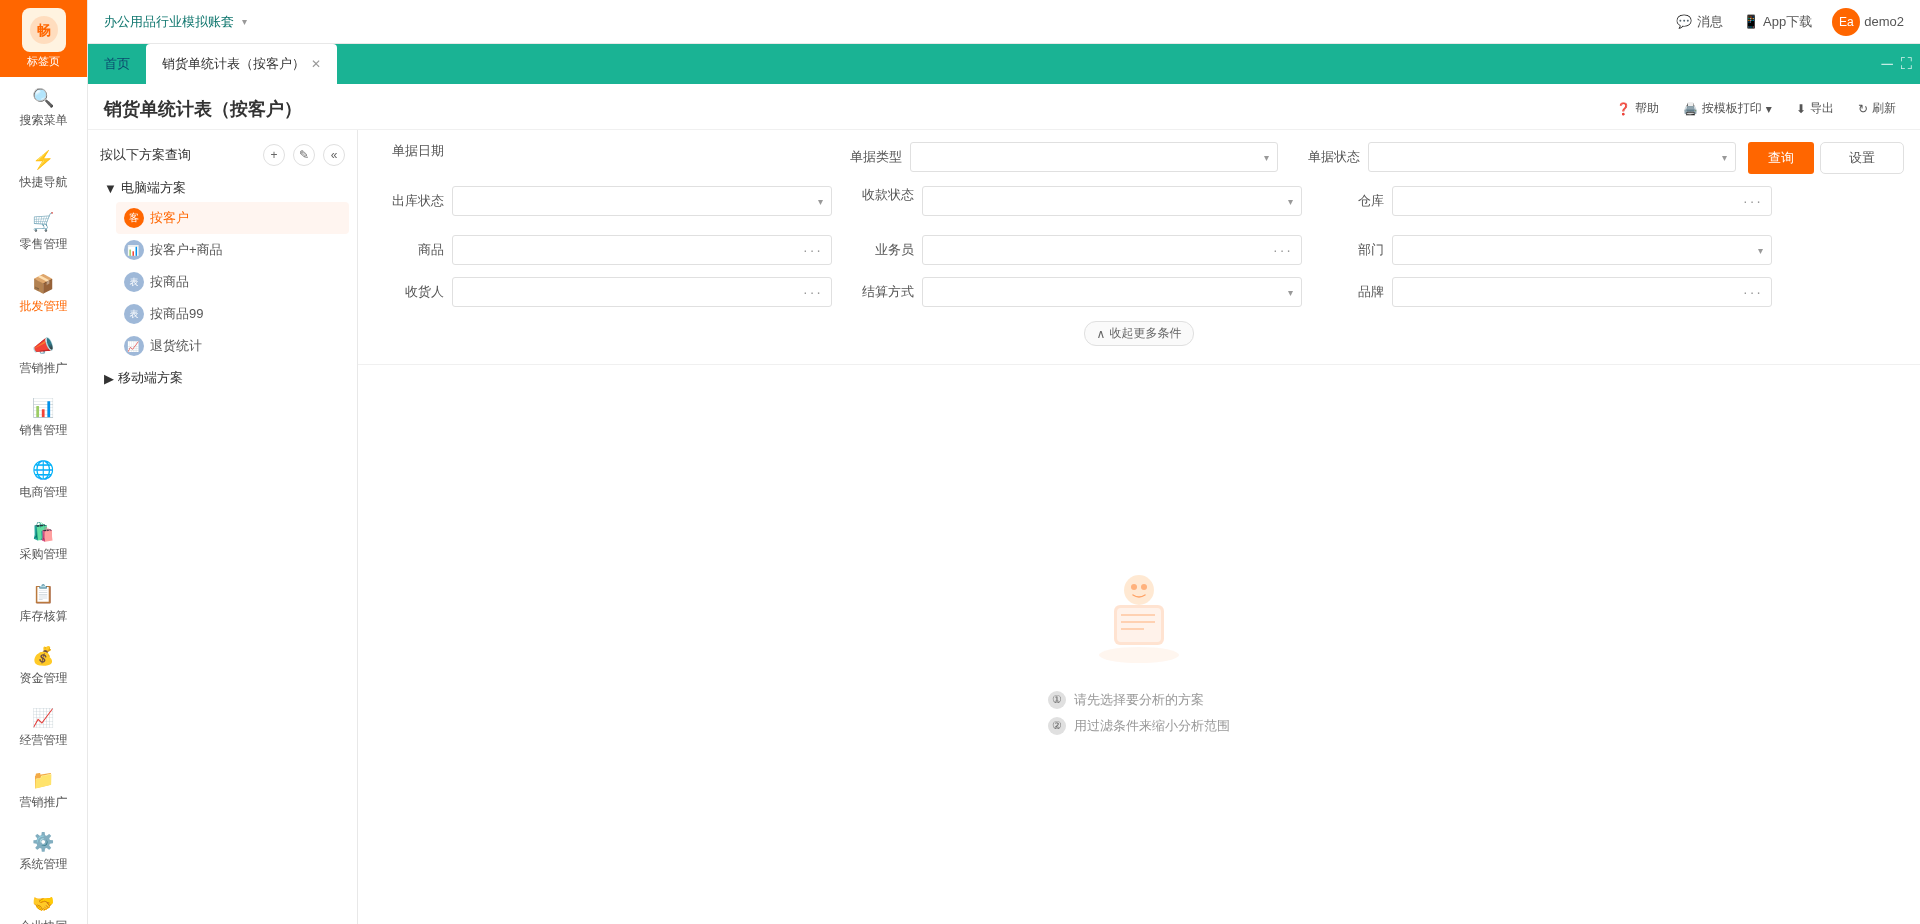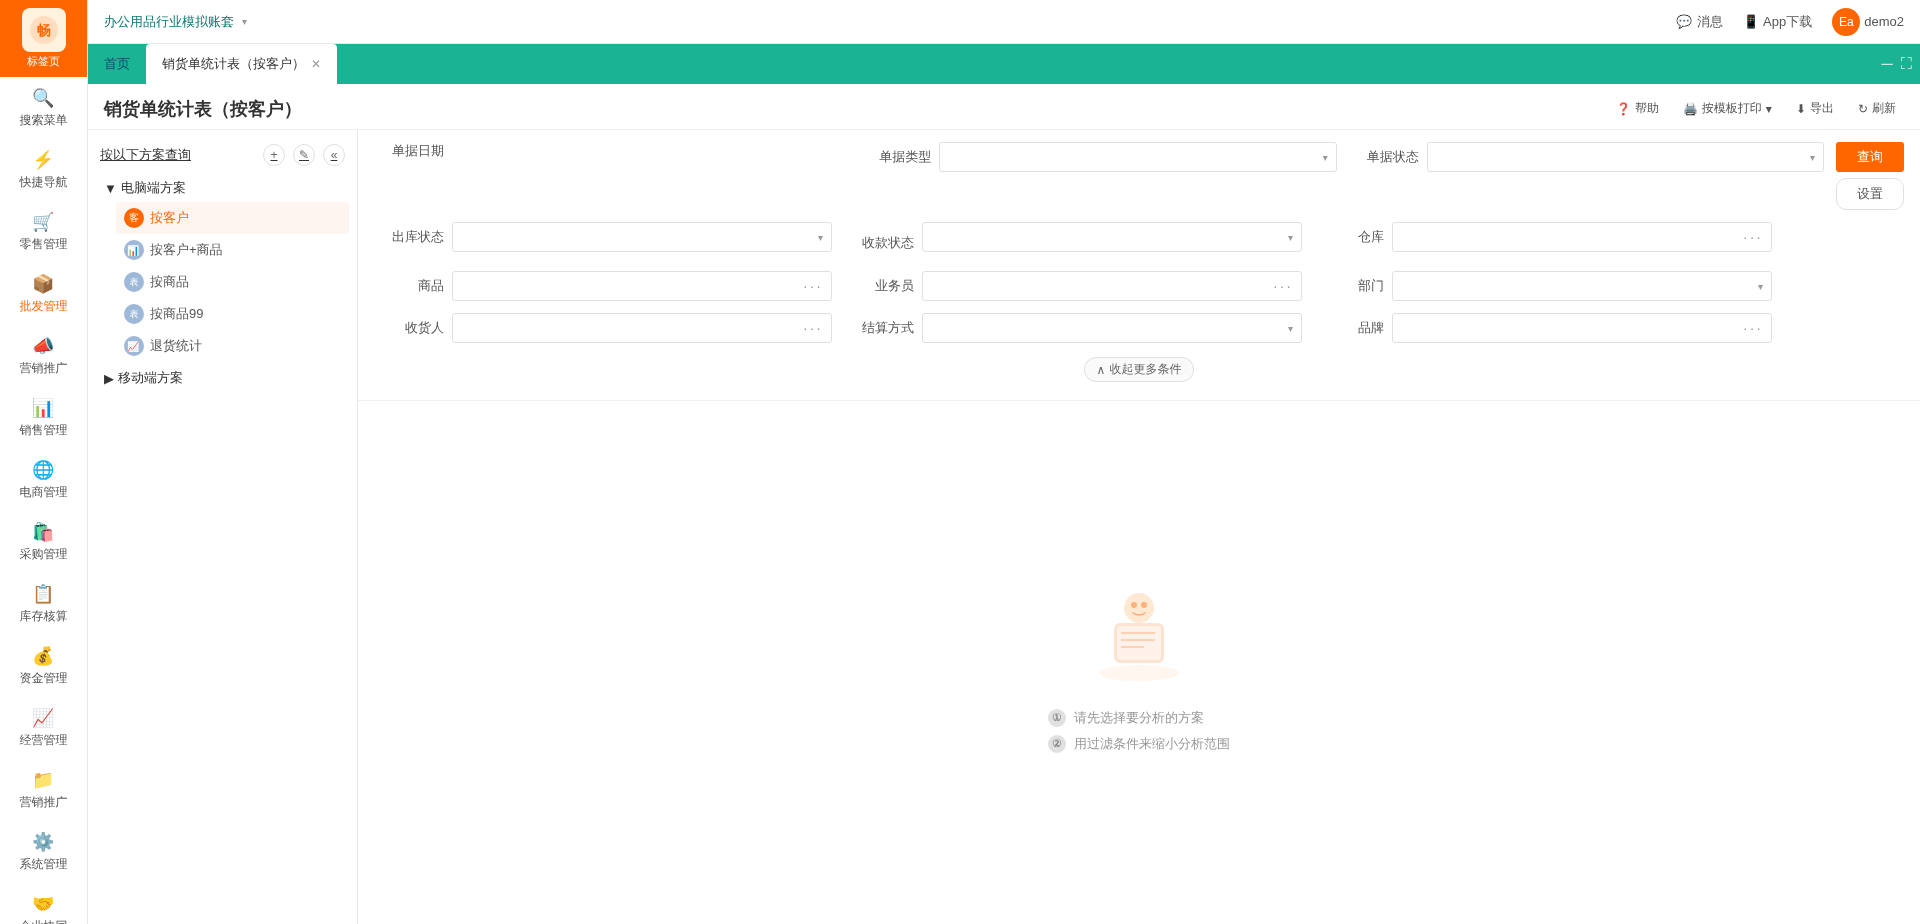--- a/index.html
+++ b/index.html
@@ -36,21 +36,21 @@
     .tab-bar-spacer { flex: 1; }
     .tab-bar-actions { display: flex; align-items: center; padding-right: 8px; gap: 8px; }
     .tab-bar-btn { color: rgba(255,255,255,0.8); cursor: pointer; font-size: 16px; }
 
     
     .content { flex: 1; display: flex; flex-direction: column; overflow: hidden; background: #fff; }
     .content-inner { flex: 1; display: flex; overflow: hidden; }
 
     
     .left-panel { width: 270px; border-right: 1px solid #e8e8e8; padding: 10px 0; flex-shrink: 0; overflow-y: auto; }
-    .left-panel-header { display: flex; align-items: center; padding: 4px 12px 8px; justify-content: space-between; text-decoration: underline; }
+    .left-panel-header { display: flex; align-items: center; padding: 4px 12px 8px; justify-content: space-between; }
     .left-panel-title { font-size: 13px; color: #333; font-weight: 500; }
     .left-panel-actions { display: flex; gap: 8px; align-items: center; }
     .lp-action { width: 22px; height: 22px; border-radius: 50%; border: 1px solid #e0e0e0; display: flex; align-items: center; justify-content: center; cursor: pointer; color: #666; font-size: 12px; }
     .tree-section { padding: 0 8px; }
     .tree-group { margin-bottom: 2px; }
     .tree-group-label { display: flex; align-items: center; padding: 5px 8px; cursor: pointer; color: #333; font-size: 13px; gap: 4px; }
     .tree-child { padding-left: 20px; }
     .tree-child-item { display: flex; align-items: center; padding: 6px 8px; cursor: pointer; color: #555; font-size: 13px; border-radius: 4px; gap: 6px; }
     .tree-child-item.active { background: #fff5f0; color: #ff6600; }
     .tree-child-item .item-icon { width: 20px; height: 20px; border-radius: 50%; background: #ff6600; display: flex; align-items: center; justify-content: center; color: #fff; font-size: 10px; }
@@ -71,22 +71,22 @@
     .filter-label { font-size: 13px; color: #555; width: 70px; text-align: right; flex-shrink: 0; }
     .filter-control { flex: 1; display: flex; align-items: center; gap: 4px; }
     .date-tabs { display: flex; align-items: center; gap: 4px; }
     .date-tab { padding: 2px 8px; border-radius: 3px; cursor: pointer; font-size: 12px; color: #555; border: 1px solid transparent; }
     .date-tab.active { background: #ff6600; color: #fff; border-radius: 12px; }
     .date-range { font-size: 12px; color: #999; margin-left: 8px; }
     .select-control { flex: 1; height: 30px; border: 1px solid #e0e0e0; border-radius: 3px; padding: 0 8px; display: flex; align-items: center; justify-content: space-between; cursor: pointer; background: #fff; font-size: 13px; color: #333; }
     .select-arrow { color: #999; font-size: 10px; }
     .select-dots { color: #999; font-size: 14px; letter-spacing: 2px; }
     .query-btn { padding: 6px 20px; background: #ff6600; color: #fff; border: none; border-radius: 3px; cursor: pointer; font-size: 13px; }
-    .settings-btn { padding: 6px 20px; background: #fff; color: #555; border: 1px solid #e0e0e0; border-radius: 10px; cursor: pointer; font-size: 13px; }
-    .btn-group-right { display: flex; flex-direction: column; gap: 6px; }
+    .settings-btn { padding: 6px 28px; background: #fff; color: #555; border: 1px solid #e0e0e0; border-radius: 5px; cursor: pointer; font-size: 13px; }
+    .btn-group-right { display: flex; flex-direction: row; gap: 6px; }
 
     
     .collapse-bar { text-align: center; padding: 6px; cursor: pointer; }
     .collapse-btn { display: inline-flex; align-items: center; gap: 4px; padding: 3px 12px; border: 1px solid #e0e0e0; border-radius: 12px; font-size: 12px; color: #666; background: #fafafa; cursor: pointer; }
 
     
     .empty-state { flex: 1; display: flex; flex-direction: column; align-items: center; justify-content: center; padding: 40px; }
     .empty-illustration { width: 120px; height: 120px; margin-bottom: 16px; opacity: 0.6; }
     .empty-tips { display: flex; flex-direction: column; gap: 8px; }
     .empty-tip { display: flex; align-items: center; gap: 8px; font-size: 13px; color: #999; }
@@ -316,21 +316,21 @@
           </div>
 
           <div style="display:flex; gap:12px; align-items:center; margin-bottom:19px;">
             <div style="flex:1; display:flex; align-items:center; gap:8px;">
               <span class="filter-label">出库状态</span>
               <div class="select-control" style="flex:1;">
                 <span></span>
                 <span class="select-arrow">▾</span>
               </div>
             </div>
-            <div style="flex:1; display:flex; align-items:flex-end; gap:8px;">
+            <div style="flex:1; display:flex; align-items:flex-start; gap:8px;">
               <span class="filter-label">收款状态</span>
               <div class="select-control" style="flex:1;">
                 <span></span>
                 <span class="select-arrow">▾</span>
               </div>
             </div>
             <div style="flex:1; display:flex; align-items:center; gap:8px;">
               <span class="filter-label">仓库</span>
               <div class="select-control" style="flex:1;">
                 <span></span>

